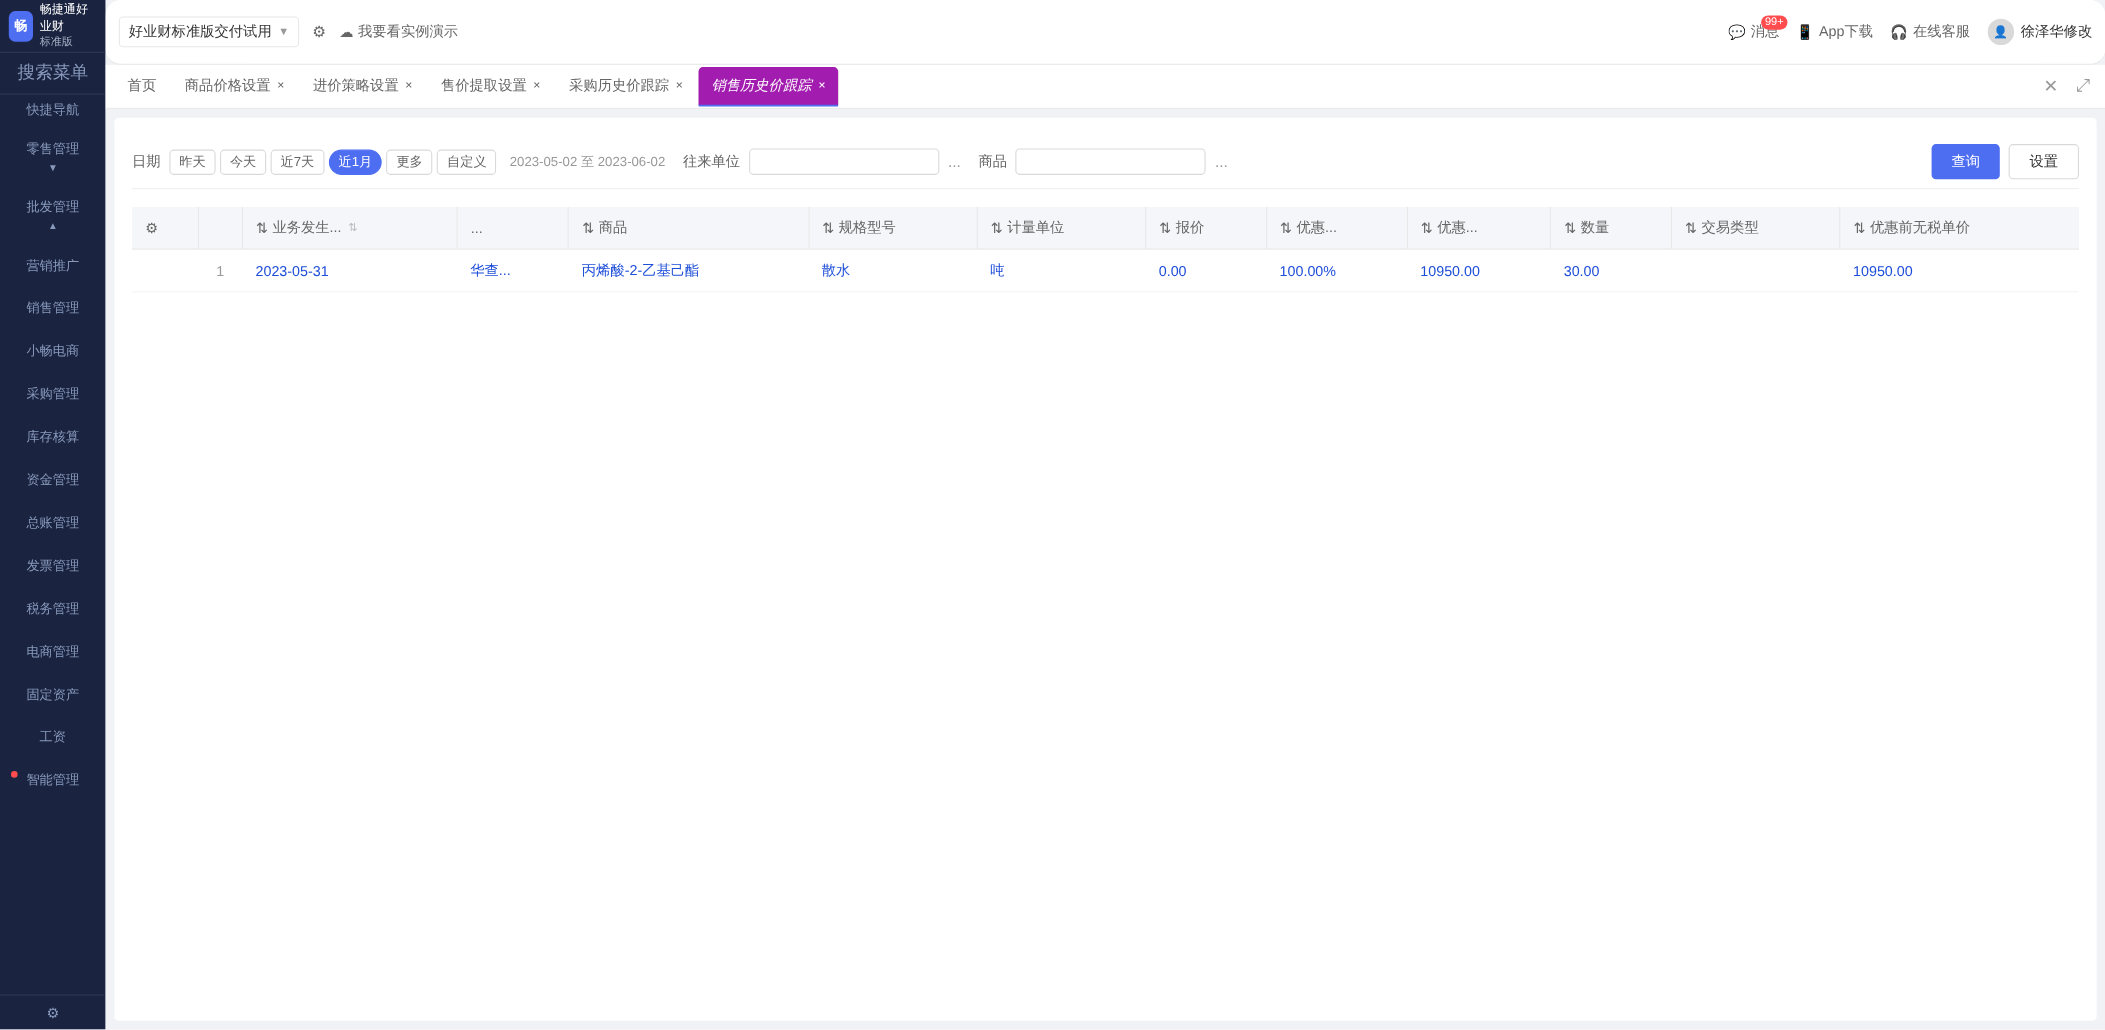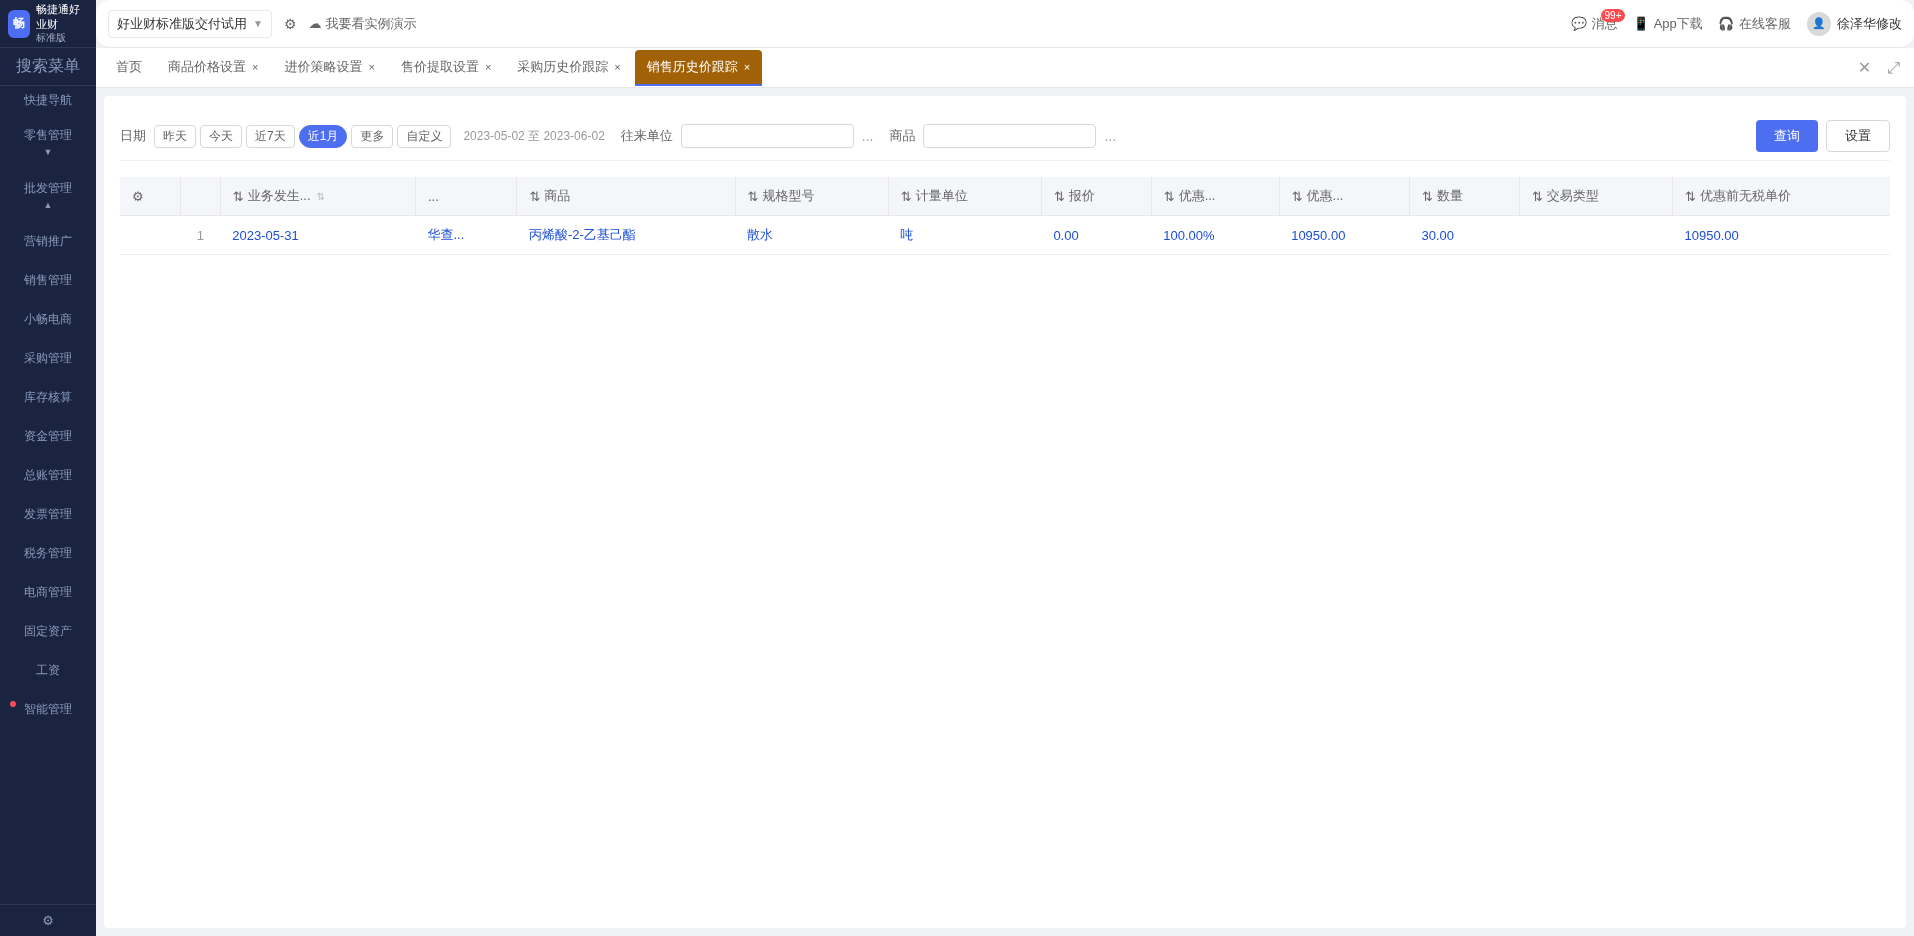--- a/index.html
+++ b/index.html
@@ -79,21 +79,21 @@
     .main {
       flex: 1;
       display: flex;
       flex-direction: column;
       background: #f0f2f5;
       overflow: hidden;
     }
 
     
     .topbar {
-      height: 48px;
+      height: 59px;
       background: white;
       border-bottom: 1px solid #e8e8e8;
       display: flex;
       align-items: center;
       padding: 0 12px;
       gap: 12px;
       border-radius: 14px;
     }
     .topbar-product-selector {
       display: flex;
@@ -143,23 +143,24 @@
       cursor: pointer;
       color: #666;
       border-bottom: 2px solid transparent;
       display: flex;
       align-items: center;
       gap: 6px;
       white-space: nowrap;
     }
     .tab.active {
       color: white;
-      background: #a16207;
+      background: #a21caf;
       border-radius: 4px 4px 0 0;
       border-bottom: 2px solid #4e6ef2;
+      font-style: italic;
     }
     .tab .close-btn { font-size: 11px; color: inherit; cursor: pointer; }
     .tab-close-side {
       margin-left: auto;
       display: flex;
       align-items: center;
       gap: 4px;
     }
     .tab-action-btn { font-size: 16px; color: #999; cursor: pointer; padding: 2px 6px; }
 

